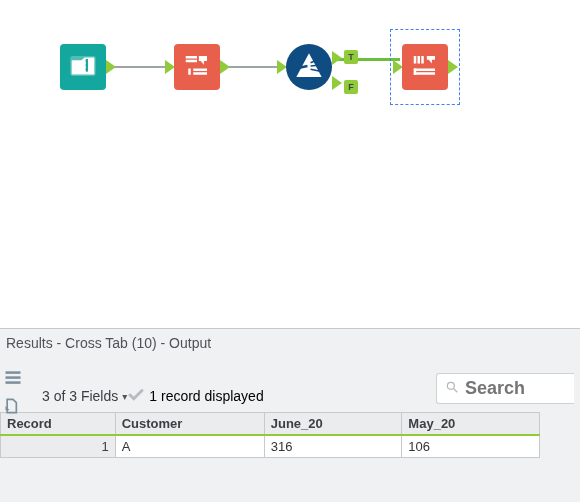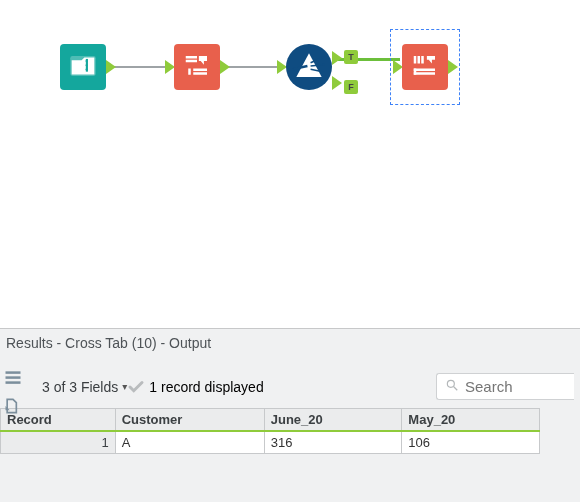--- a/index.html
+++ b/index.html
@@ -112,21 +112,21 @@
     background: #f0f1f2;
     border-top: 1px solid #c7c8c9;
   }
   .results-title {
     padding: 6px 6px 18px 6px;
     font-size: 14px;
     color: #4e5357;
   }
   .results-toolbar {
     display: flex;
-    align-items: center;
+    align-items: flex-end;
     gap: 0;
     padding: 4px 6px 8px 42px;
     position: relative;
   }
   .tool-icon-col {
     position: absolute;
     left: 2px; top: -2px;
     width: 32px;
     display: flex;
     flex-direction: column;
@@ -304,21 +304,21 @@
 
     <span class="record-info">1 record displayed</span>
 
     <div class="search-box">
       <span>
         <svg viewBox="0 0 24 24">
             <circle cx="10" cy="10" r="6" fill="none" stroke="#b3b7b9" stroke-width="2"></circle>
             <line x1="15" y1="15" x2="21" y2="21" stroke="#b3b7b9" stroke-width="2"></line>
           </svg>
       </span>
-      <input type="text" style="border: none; outline: none; width: 100%; font-size: 15px; color: rgb(85, 85, 85); background: transparent;" placeholder="Search">
+      <input type="text" style="border: none; outline: none; width: 100%; font-size: 18px; color: rgb(85, 85, 85); background: transparent; font-weight: bold;" placeholder="Search">
     </div>
   </div>
 
   <div class="grid-wrap">
     <table class="grid">
       <colgroup>
         <col class="rownum">
           <col class="customer">
           <col class="month">
           <col class="month">

